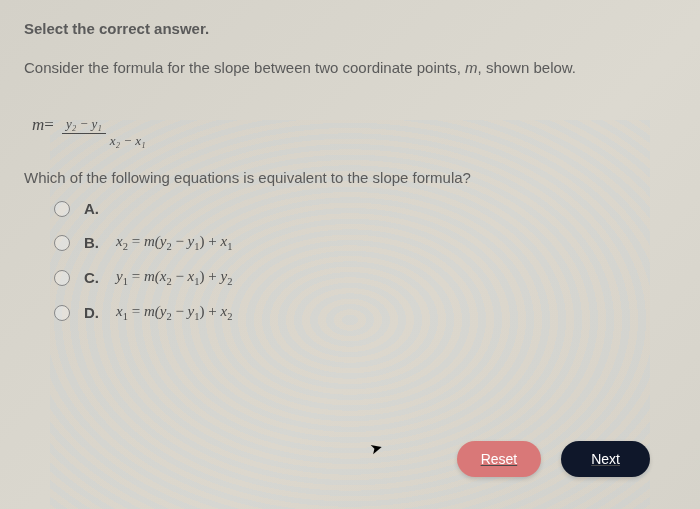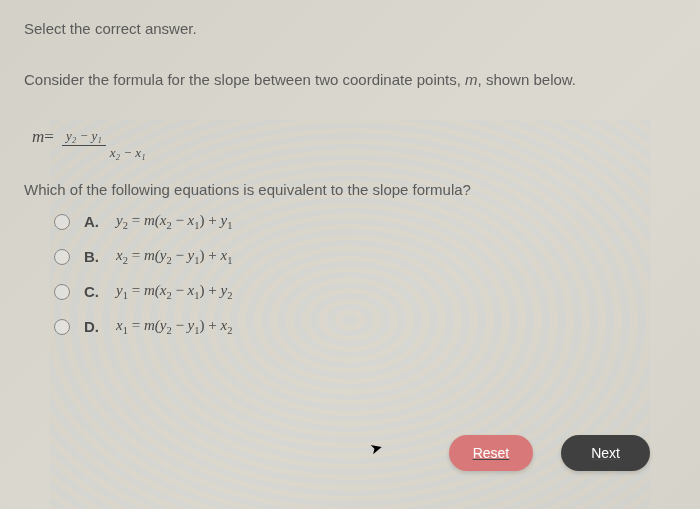--- a/index.html
+++ b/index.html
@@ -33,22 +33,23 @@
       );
       pointer-events: none;
       z-index: 0;
     }
     .content {
       position: relative;
       z-index: 1;
     }
     .instruction {
       font-size: 15px;
-      margin-bottom: 34px;
+      margin-bottom: 22px;
       color: #5a5a5a;
+      font-weight: bold;
     }
     .prompt {
       font-size: 15px;
       margin-bottom: 24px;
       color: #5a5a5a;
     }
     .formula-row {
       font-size: 17px;
       margin-bottom: 20px;
       display: flex;
@@ -101,41 +102,41 @@
     }
     .eqtext {
       font-family: 'Times New Roman', serif;
     }
     .sub {
       font-size: 0.7em;
       vertical-align: sub;
     }
     .buttons {
       position: absolute;
-      bottom: 38px;
+      bottom: 32px;
       right: 50px;
       display: flex;
-      gap: 28px;
+      gap: 20px;
       text-decoration: underline;
     }
     .btn {
       padding: 10px 24px;
       border-radius: 20px;
       font-size: 14px;
       color: #fff;
       font-weight: 500;
       border: none;
       cursor: pointer;
       box-shadow: 0 2px 4px rgba(0,0,0,0.15);
     }
     .btn-reset {
       background: #d97878;
     }
     .btn-next {
-      background: #404040;
+      background: #0f172a;
       padding: 10px 30px;
     }
     .cursor-icon {
       position: absolute;
       left: 370px;
       bottom: 52px;
       font-size: 15px;
       color: #000;
       transform: rotate(-15deg);
     }
@@ -162,23 +163,20 @@
     </span>
   </div>
 
   <div class="subq">Which of the following equations is equivalent to the slope formula?</div>
 
   <div class="options">
 
     <div class="option">
       <div class="radio"></div>
       <div class="opt-letter">A.</div>
-      <div class="eqtext">
-        <span class="mi">y</span><span class="sub">2</span><span> = </span><span class="mi">m(</span><span class="mi">x</span><span class="sub">2</span><span> − </span><span class="mi">x</span><span class="sub">1</span><span>) + </span><span class="mi">y</span><span class="sub">1</span>
-      </div>
     </div>
 
     <div class="option">
       <div class="radio"></div>
       <div class="opt-letter">B.</div>
       <div class="eqtext">
         <span class="mi">x</span><span class="sub">2</span><span> = </span><span class="mi">m(</span><span class="mi">y</span><span class="sub">2</span><span> − </span><span class="mi">y</span><span class="sub">1</span><span>) + </span><span class="mi">x</span><span class="sub">1</span>
       </div>
     </div>
 

